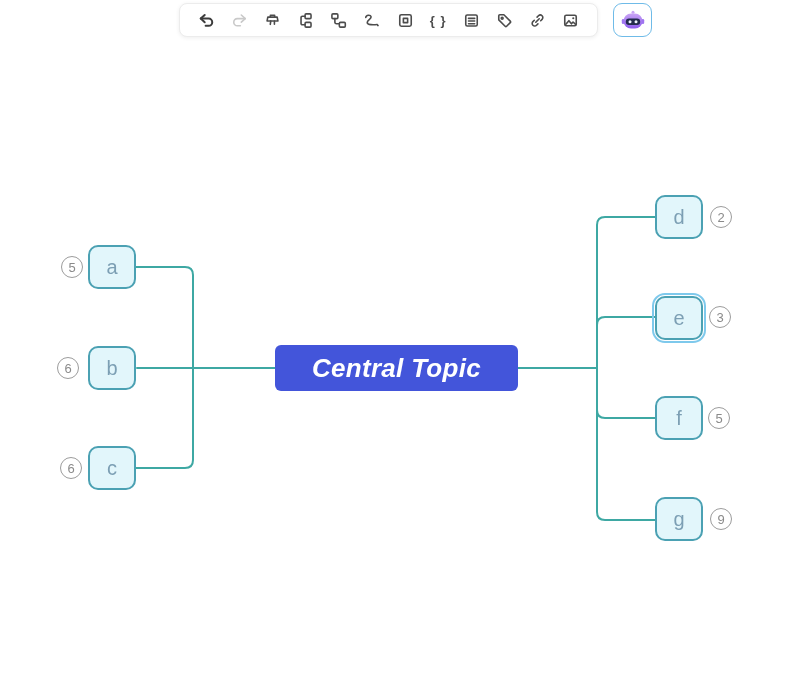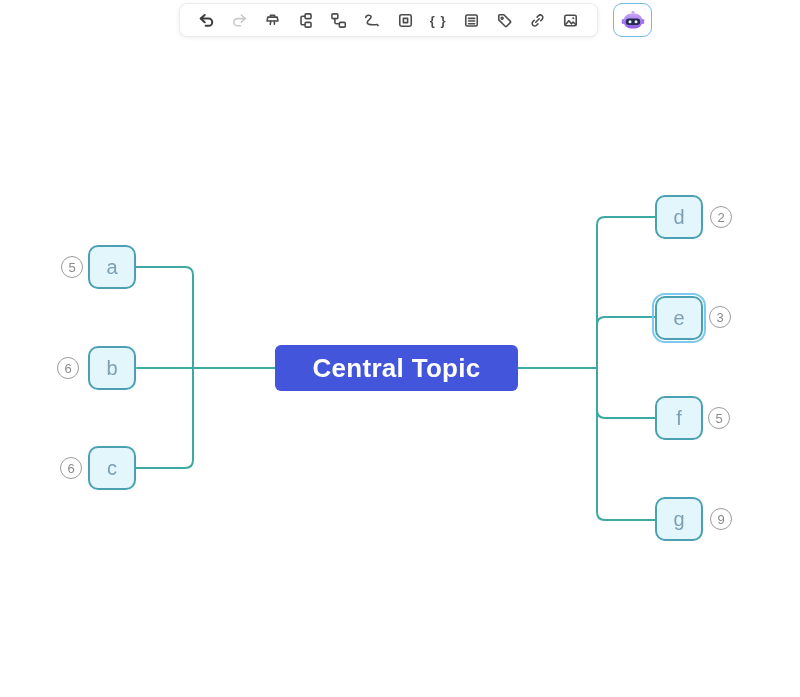--- a/index.html
+++ b/index.html
@@ -22,21 +22,21 @@
           background:#fff;border:1.5px solid #6fbbe8;border-radius:9px;cursor:pointer;
           display:flex;align-items:center;justify-content:center;padding:0;}
 
   
   .wires{position:absolute;left:0;top:0;pointer-events:none;}
   .wires path{fill:none;stroke:#3ea8a3;stroke-width:2;stroke-linecap:round;}
 
   
   .central{position:absolute;left:275px;top:345px;width:243px;height:46px;box-sizing:border-box;
            background:#4355da;border-radius:6px;display:flex;align-items:center;justify-content:center;
-           color:#fff;font-size:26px;font-weight:700;cursor:pointer;letter-spacing:.3px;}
+           color:#fff;font-size:26px;font-weight:700;cursor:pointer;letter-spacing:.3px;font-style:italic;}
   .node{position:absolute;width:48px;height:44px;box-sizing:border-box;background:#e2f6fb;
         border:2px solid #4ba1b3;border-radius:10px;display:flex;align-items:center;justify-content:center;
         color:#7c9fb4;font-size:20px;cursor:pointer;}
   .node.selected::after{content:"";position:absolute;left:-5px;top:-5px;right:-5px;bottom:-5px;
         border:2px solid #7ec9ec;border-radius:13px;pointer-events:none;}
   .count{position:absolute;width:22px;height:22px;box-sizing:border-box;background:#fff;
          border:1.5px solid #9c9c9c;border-radius:50%;color:#8a8a8a;font-size:13px;
          display:flex;align-items:center;justify-content:center;cursor:pointer;}
 </style>
 </head>

